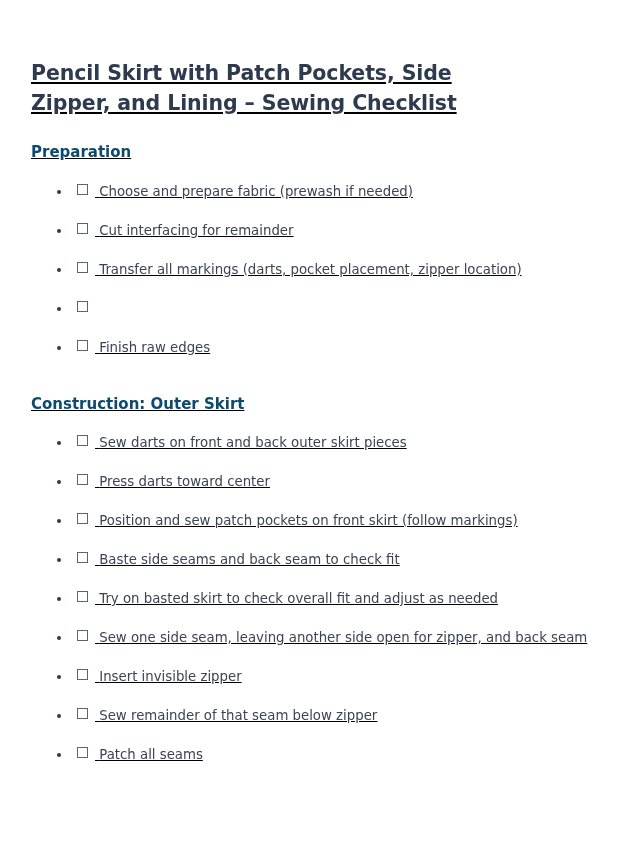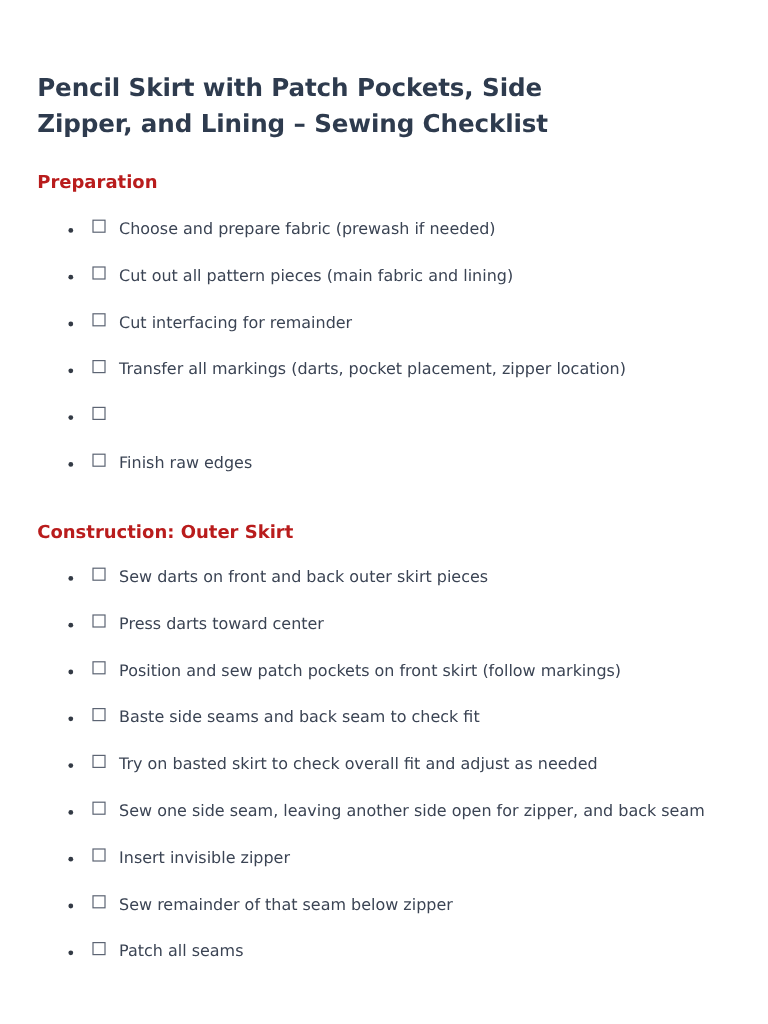--- a/index.html
+++ b/index.html
@@ -14,39 +14,40 @@
     overflow: hidden;
     font-family: "DejaVu Sans", "Liberation Sans", sans-serif;
     -webkit-font-smoothing: antialiased;
   }
   .page {
     box-sizing: border-box;
     width: 536px;
     min-height: 853px;
     background: #ffffff;
     padding: 58px 30px 0 31px;
+    text-decoration: underline;
   }
   .doc-title {
     margin: 0 0 0 0;
     font-size: 20.5px;
     line-height: 30px;
     font-weight: 700;
     color: #2e3b4e;
     letter-spacing: -0.1px;
     max-width: 560px;
   }
   .section {
     margin: 0;
   }
   .section-heading {
     margin: 0;
     font-size: 15px;
     line-height: 20px;
     font-weight: 700;
-    color: #b91c1c;
+    color: #0c4a6e;
     letter-spacing: 0px;
   }
   .section-prep .section-heading { padding-top: 24px; }
   .section-outer .section-heading { padding-top: 37px; }
 
   ul.checklist {
     list-style: none;
     margin: 0;
     padding: 0;
   }
@@ -94,25 +95,20 @@
 
   <h1 class="doc-title">Pencil Skirt with Patch Pockets, Side Zipper, and Lining – Sewing Checklist</h1>
 
   <section class="section section-prep">
     <h2 class="section-heading">Preparation</h2>
     <ul class="checklist">
       <li class="check-item">
         <span class="bullet-dot"></span>
         <span class="checkbox-glyph"></span>
         <span class="item-label">Choose and prepare fabric (prewash if needed)</span>
-      </li>
-      <li class="check-item">
-        <span class="bullet-dot"></span>
-        <span class="checkbox-glyph"></span>
-        <span class="item-label">Cut out all pattern pieces (main fabric and lining)</span>
       </li>
       <li class="check-item">
         <span class="bullet-dot"></span>
         <span class="checkbox-glyph"></span>
         <span class="item-label">Cut interfacing for remainder</span>
       </li>
       <li class="check-item">
         <span class="bullet-dot"></span>
         <span class="checkbox-glyph"></span>
         <span class="item-label">Transfer all markings (darts, pocket placement, zipper location)</span>

